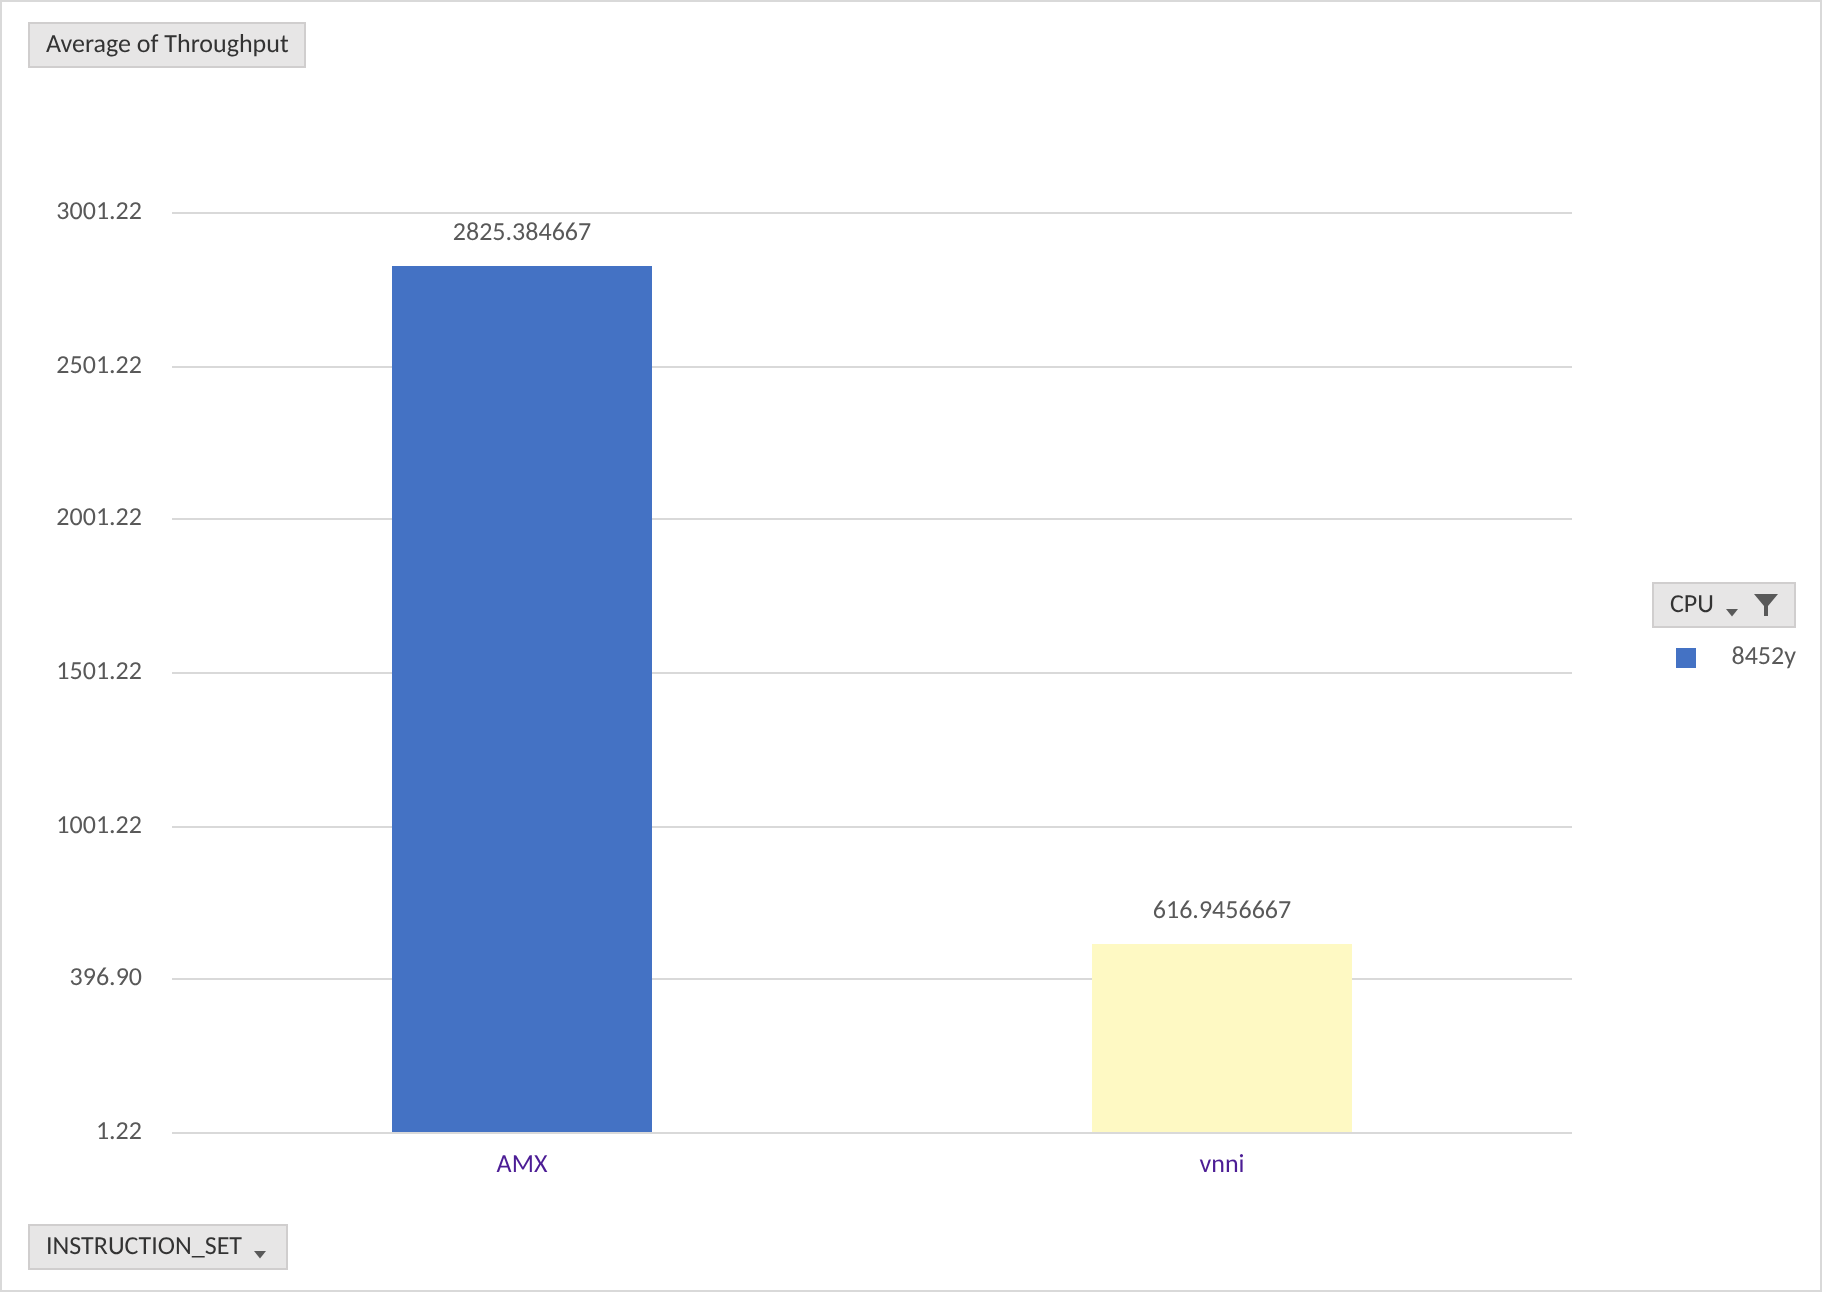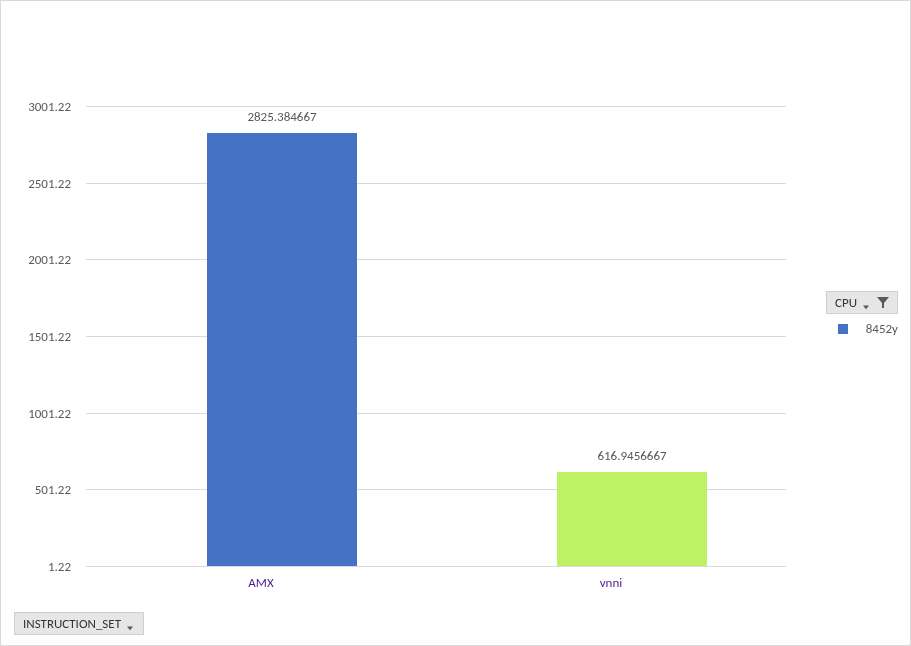--- a/index.html
+++ b/index.html
@@ -89,22 +89,21 @@
   .x-label {
     position: absolute;
     text-align: center;
     top: 4px;
     transform: translateX(-50%);
   }
   .bar {
     position: absolute;
     bottom: 0;
     background: #4472c4;
-    width: 150px;
-    margin-left: 11px;
+    width: 130px;
   }
   .bar-label {
     position: absolute;
     top: -24px;
     left: 50%;
     transform: translateX(-50%);
     font-size: 13px;
     color: #595959;
     white-space: nowrap;
   }
@@ -122,25 +121,28 @@
     width: 10px; height: 10px;
     background: #4472c4;
     display: inline-block;
   }
 </style>
 </head>
 <body>
 
 <div class="chart-container">
 
+  <div class="badge top-left">
+    <span>Average of Throughput</span>
+  </div>
 
 
   <div class="y-axis-labels" id="y-axis">
       <div class="y-label" style="top: 460px;">1.22</div>
-      <div class="y-label" style="top: 383.333px;">501.22</div>
+      <div class="y-label" style="top: 383.333px;">396.90</div>
       <div class="y-label" style="top: 306.667px; margin-left: 48px;">1001.22</div>
       <div class="y-label" style="top: 230px; text-align: right;">1501.22</div>
       <div class="y-label" style="top: 153.333px;">2001.22</div>
       <div class="y-label" style="top: 76.6667px;">2501.22</div>
       <div class="y-label" style="top: 0px;">3001.22</div>
     </div>
 
   <div class="plot-area">
     <div class="grid" id="grid">
         <div class="grid-line" style="top: 460px;"></div>
@@ -148,21 +150,21 @@
         <div class="grid-line" style="top: 306.667px;"></div>
         <div class="grid-line" style="top: 230px;"></div>
         <div class="grid-line" style="top: 153.333px;"></div>
         <div class="grid-line" style="top: 76.6667px;"></div>
         <div class="grid-line" style="top: 0px;"></div>
       </div>
     <div id="bars">
         <div class="bar" style="left: 110px; height: 433.039px; background: rgb(68, 114, 196);">
           <div class="bar-label">2825.384667</div>
         </div>
-        <div class="bar" style="left: 460px; height: 94.4113px; background: #bef264;">
+        <div class="bar" style="left: 460px; height: 94.4113px; background: #fef9c3;">
           <div class="bar-label">616.9456667</div>
         </div>
       </div>
   </div>
 
   <div class="x-axis-labels" id="x-axis">
       <div class="x-label" style="left: 175px;">AMX</div>
       <div class="x-label" style="left: 525px;">vnni</div>
     </div>
 

